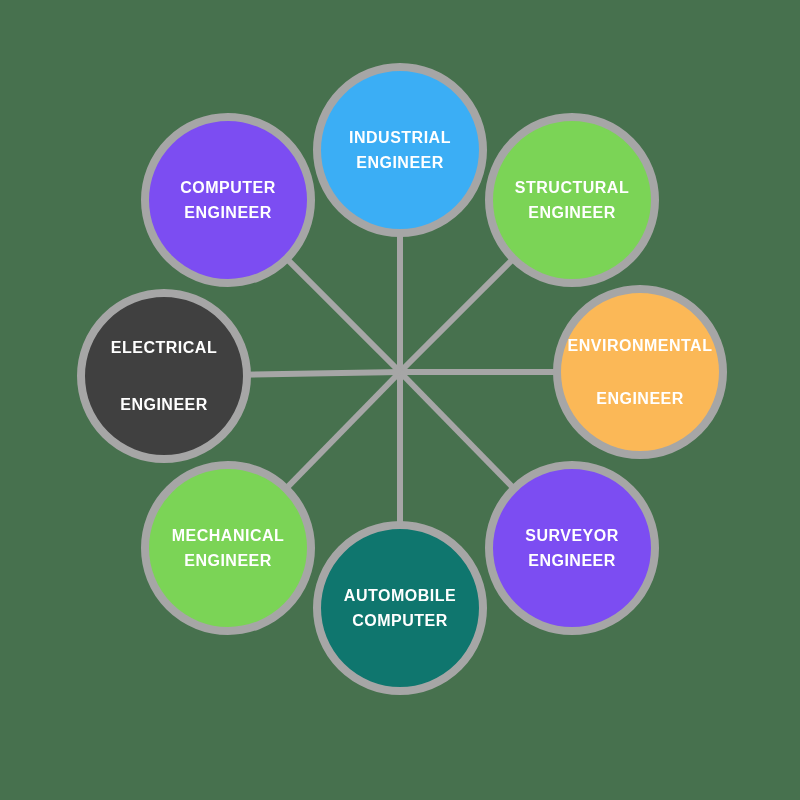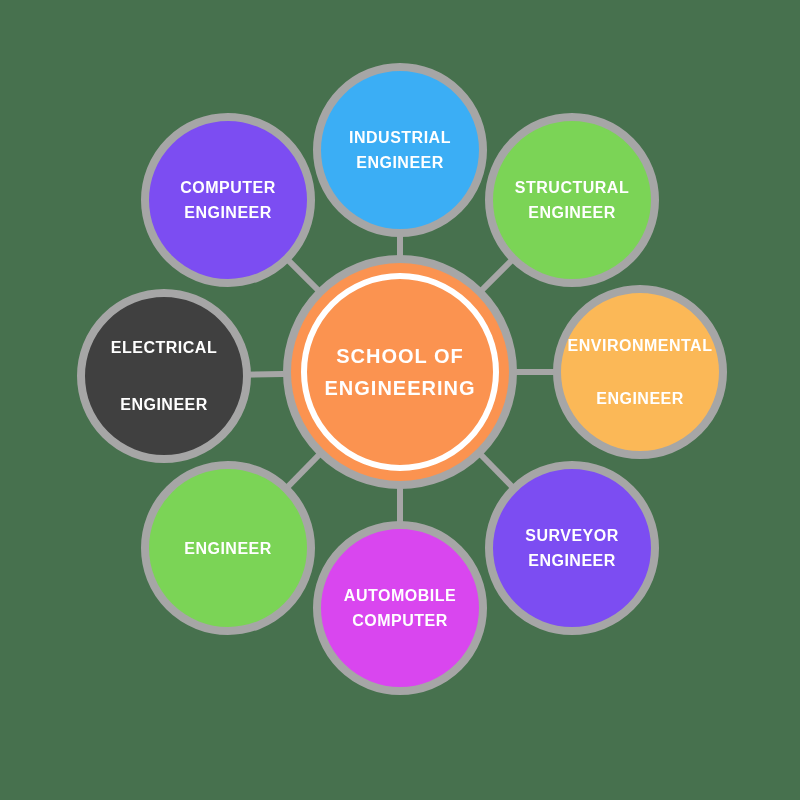--- a/index.html
+++ b/index.html
@@ -110,38 +110,34 @@
   <div class="node pos-right" style="background: rgb(251, 184, 87);">
     <span class="l1">ENVIRONMENTAL</span>
     <span class="l2">ENGINEER</span>
   </div>
 
   <div class="node pos-bottom-right" style="background: rgb(124, 77, 242);">
     <span class="l1">SURVEYOR</span>
     <span class="l2">ENGINEER</span>
   </div>
 
-  <div class="node pos-bottom" style="background: #d946ef; text-align: center;">
+  <div class="node pos-bottom" style="background: #0f766e; text-align: center;">
     <span class="l1">AUTOMOBILE</span>
     <span class="l2">COMPUTER</span>
   </div>
 
   <div class="node pos-bottom-left" style="background: rgb(123, 212, 86);">
+    <span class="l1">MECHANICAL</span>
     <span class="l2">ENGINEER</span>
   </div>
 
   <div class="node pos-left" style="background: #404040; gap: 32px;">
     <span class="l1">ELECTRICAL</span>
     <span class="l2">ENGINEER</span>
   </div>
 
   <div class="node pos-top-left" style="background: rgb(124, 77, 242);">
     <span class="l1">COMPUTER</span>
     <span class="l2">ENGINEER</span>
   </div>
 
-  <div class="hub" style="background: rgb(251, 147, 80);">
-    <div class="hub-ring"></div>
-    <span class="l1">SCHOOL OF</span>
-    <span class="l2">ENGINEERING</span>
-  </div>
 
 </div>
 
 </body></html>

